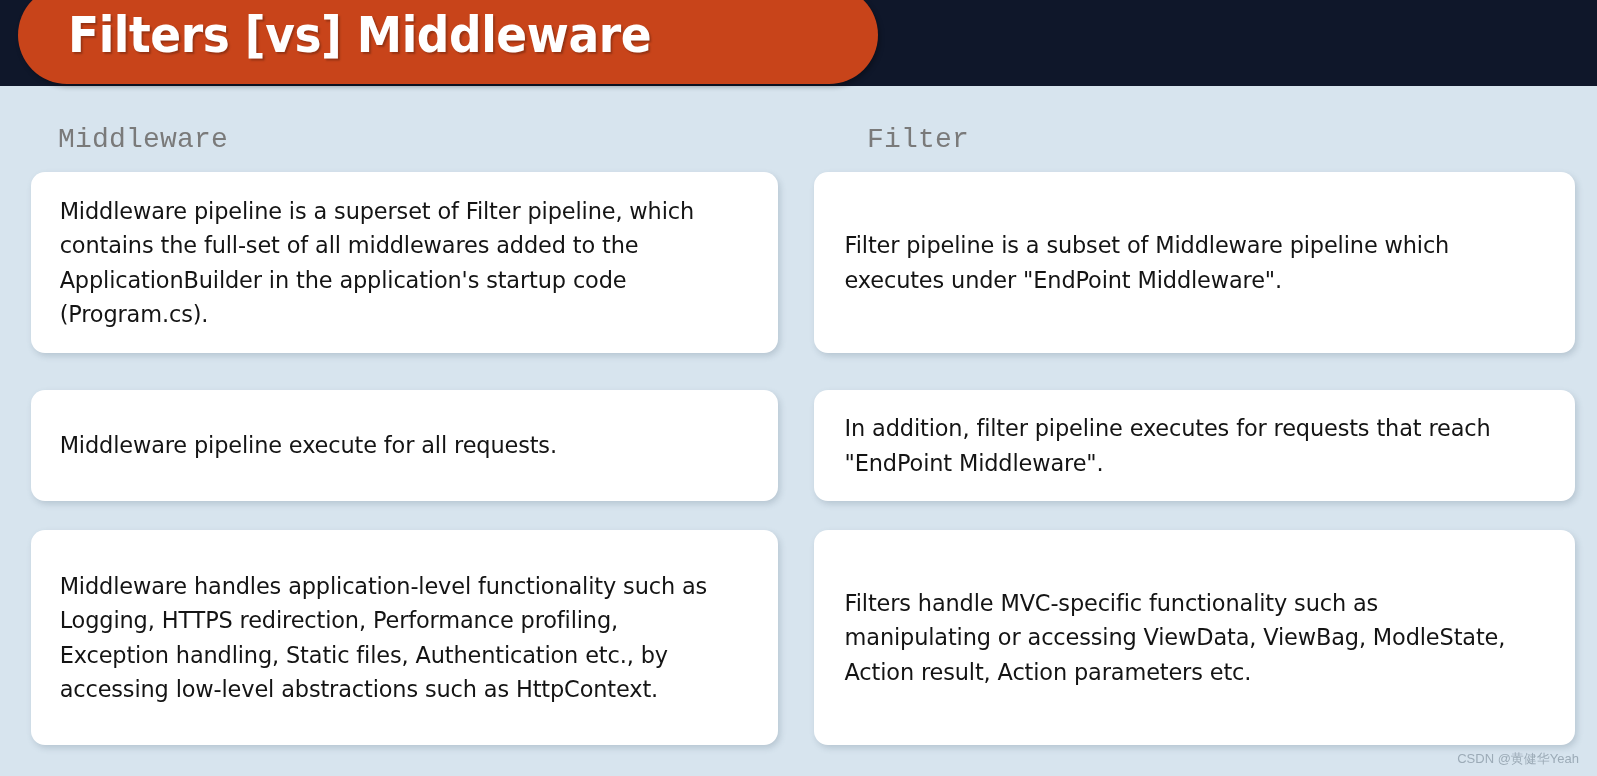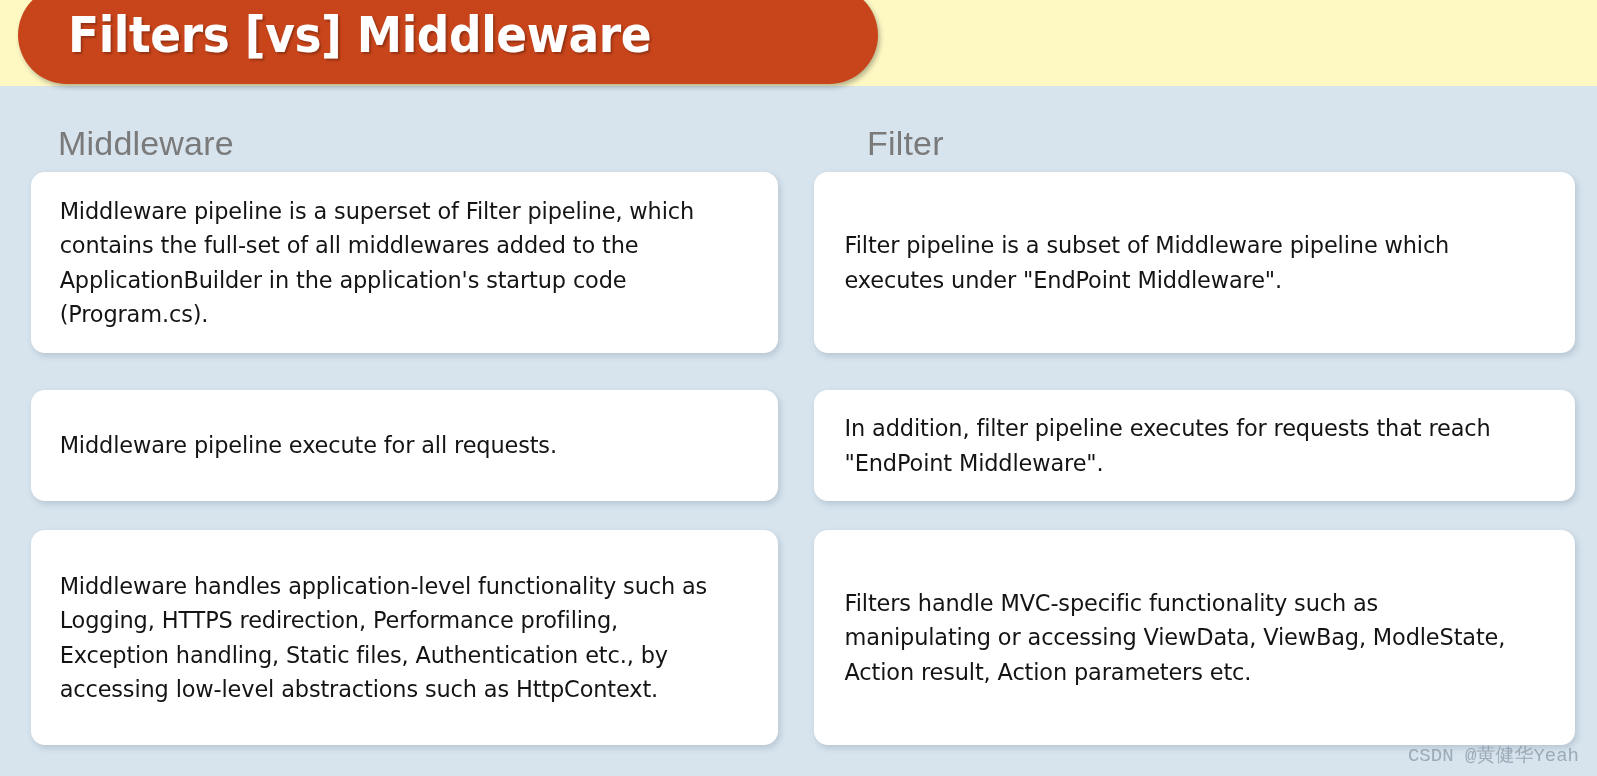--- a/index.html
+++ b/index.html
@@ -10,21 +10,21 @@
     width: 1597px;
     height: 776px;
     background: #ffffff;
     font-family: "DejaVu Sans", sans-serif;
     overflow: hidden;
   }
   .screen {
     position: relative;
     width: 1597px;
     height: 776px;
-    background: #fef9c3;
+    background: #0f172a;
     overflow: hidden;
   }
   
   .bg-panel {
     position: absolute;
     left: 0;
     top: 86px;
     width: 1597px;
     height: 690px;
     background: #d7e4ee;
@@ -52,22 +52,22 @@
     letter-spacing: -0.5px;
     transform: scaleX(0.93);
     transform-origin: left center;
     white-space: nowrap;
     text-shadow: 2px 2px 2px rgba(0,0,0,0.25);
   }
   
   .col-header {
     position: absolute;
     color: #7a7a7a;
-    font-family: Liberation Sans, sans-serif;
-    font-size: 34px;
+    font-family: Liberation Mono, monospace;
+    font-size: 28px;
     font-weight: normal;
     letter-spacing: 0.2px;
     white-space: nowrap;
     z-index: 4;
   }
   .col-header.left  { left: 58px;  top: 124px; }
   .col-header.right { left: 843px; top: 124px; margin-left: 24px; }
 
   
   .columns {
@@ -135,22 +135,22 @@
     font-weight: normal;
     letter-spacing: 3px;
     color: rgba(150, 140, 140, 0.18);
     margin-top: 2px;
   }
   .watermark-csdn {
     position: absolute;
     right: 18px;
     bottom: 8px;
     z-index: 8;
-    font-family: Liberation Mono, monospace;
-    font-size: 19px;
+    font-family: Liberation Sans, sans-serif;
+    font-size: 13px;
     color: rgba(120,135,148,0.62);
     white-space: nowrap;
     pointer-events: none;
   }
 </style>
 </head>
 <body>
 
 <div class="screen">
 

